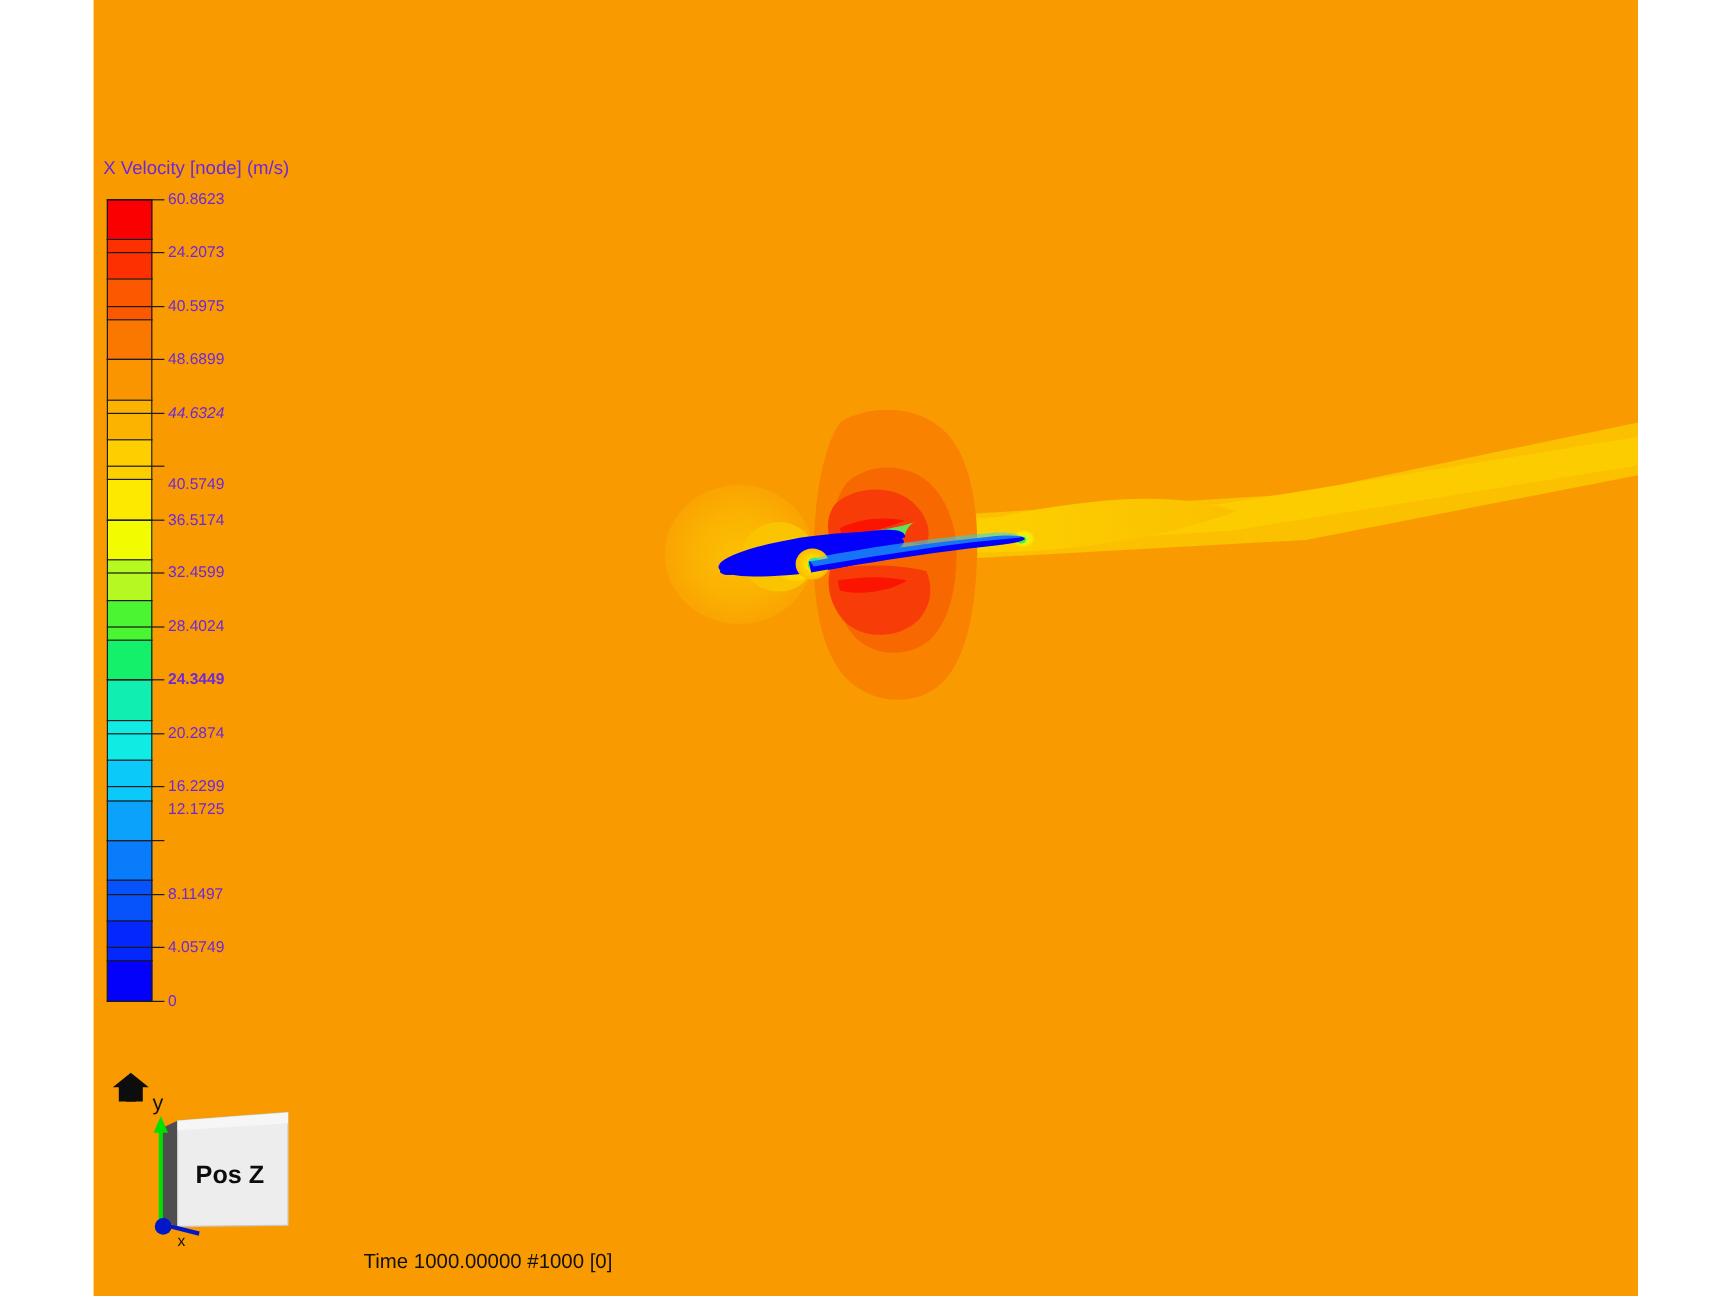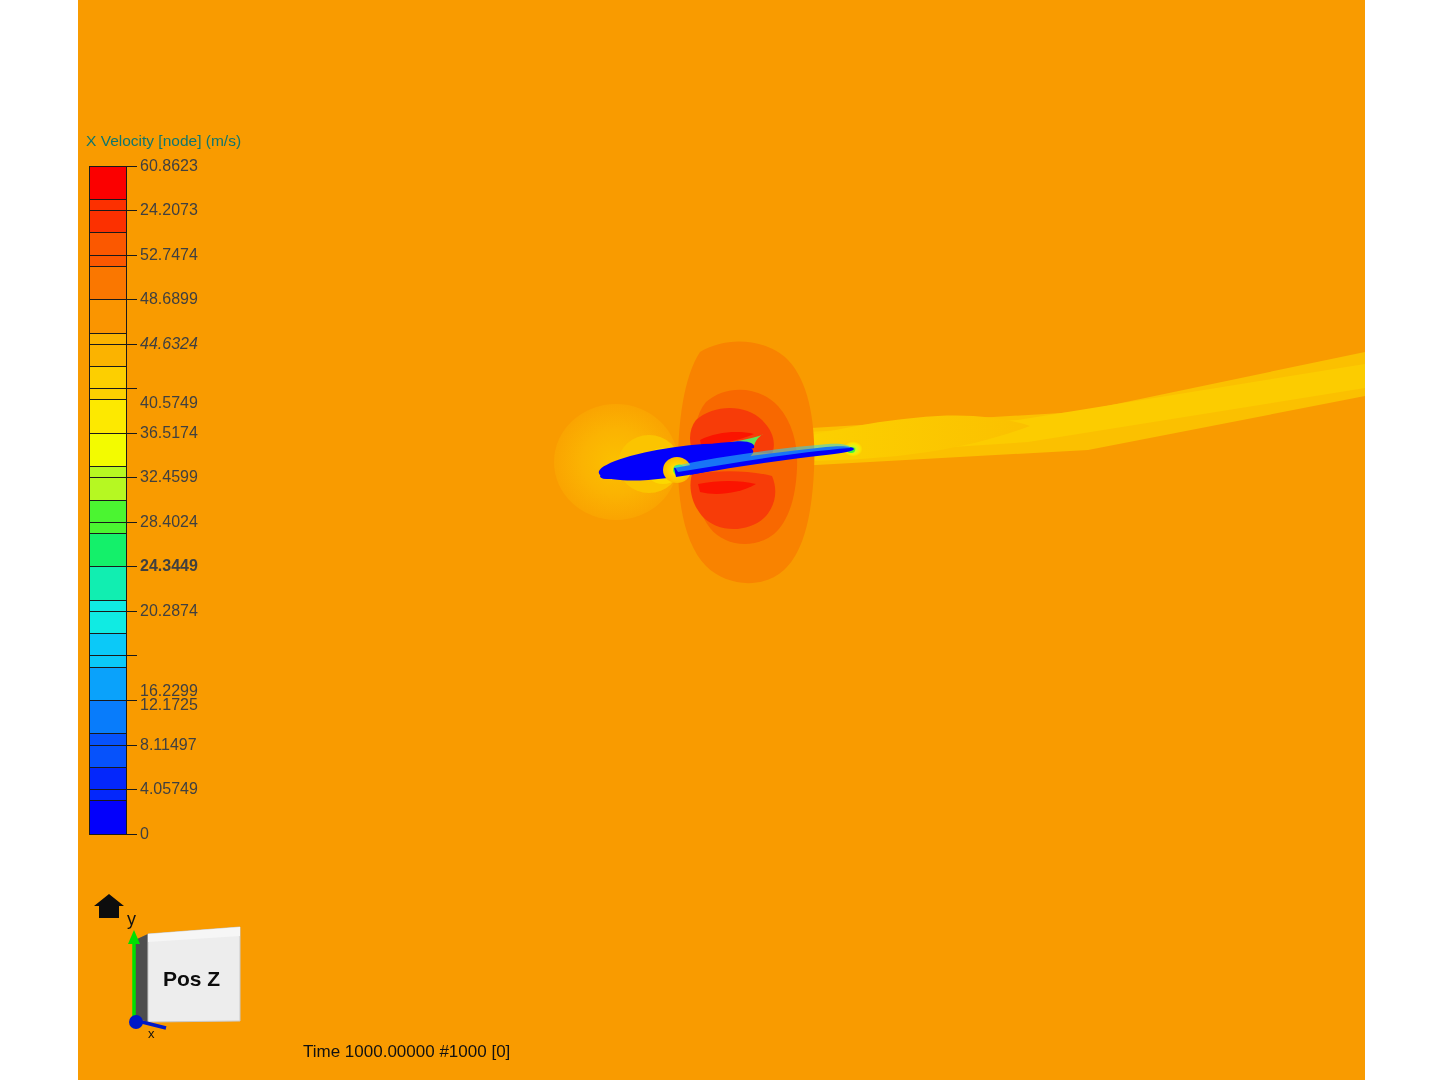--- a/index.html
+++ b/index.html
@@ -43,21 +43,21 @@
   
   #legend {
     position: absolute;
     left: 86px;
     top: 132px;
     width: 230px;
   }
 
   #legend-title {
     font-size: 15.5px;
-    color: #0f766e;
+    color: #6d28d9;
     line-height: 1.2;
     white-space: nowrap;
     margin-bottom: 9px;
   }
 
   #legend-body {
     position: relative;
     width: 220px;
     height: 676px;
   }
@@ -77,22 +77,22 @@
     position: absolute;
     left: 3px;
     width: 48px;
     height: 0;
     border-top: 1.6px solid #1a1a1a;
   }
 
   .legend-label {
     position: absolute;
     left: 54px;
-    font-size: 16px;
-    color: #404040;
+    font-size: 13px;
+    color: #6d28d9;
     line-height: 1;
     white-space: nowrap;
     transform: translateY(-52%);
   }
 
   
   #orientation-widget {
     position: absolute;
     left: 88px;
     top: 878px;
@@ -252,41 +252,41 @@
         <div class="legend-swatch" style="top: 507px; height: 34.4px; background: rgb(10, 162, 251); border-top: 1px solid rgb(26, 26, 26);"></div>
         <div class="legend-swatch" style="top: 540.4px; height: 34.4px; background: rgb(8, 124, 251); border-top: 1px solid rgb(26, 26, 26);"></div>
         <div class="legend-swatch" style="top: 573.8px; height: 34.4px; background: rgb(6, 82, 251); border-top: 1px solid rgb(26, 26, 26);"></div>
         <div class="legend-swatch" style="top: 607.2px; height: 34.4px; background: rgb(4, 39, 251); border-top: 1px solid rgb(26, 26, 26);"></div>
         <div class="legend-swatch last" style="top: 640.6px; height: 34.4px; background: rgb(3, 0, 251); border-top: 1px solid rgb(26, 26, 26);"></div>
         <div class="legend-tick" style="top: 6px;"></div>
         <div class="legend-label" style="top: 6px;">60.8623</div>
         <div class="legend-tick" style="top: 50.5333px;"></div>
         <div class="legend-label" style="top: 50.5333px;">24.2073</div>
         <div class="legend-tick" style="top: 95.0667px;"></div>
-        <div class="legend-label" style="top: 95.0667px;">52.7474</div>
+        <div class="legend-label" style="top: 95.0667px;">40.5975</div>
         <div class="legend-tick" style="top: 139.6px;"></div>
         <div class="legend-label" style="top: 139.6px;">48.6899</div>
         <div class="legend-tick" style="top: 184.133px;"></div>
         <div class="legend-label" style="top: 184.133px; font-style: italic;">44.6324</div>
         <div class="legend-tick" style="top: 228.667px;"></div>
         <div class="legend-label" style="top: 243px;">40.5749</div>
         <div class="legend-tick" style="top: 273.2px;"></div>
         <div class="legend-label" style="top: 273.2px;">36.5174</div>
         <div class="legend-tick" style="top: 317.733px;"></div>
         <div class="legend-label" style="top: 317.733px; text-align: right;">32.4599</div>
         <div class="legend-tick" style="top: 362.267px;"></div>
         <div class="legend-label" style="top: 362.267px;">28.4024</div>
         <div class="legend-tick" style="top: 406.8px;"></div>
         <div class="legend-label" style="top: 406.8px; font-weight: bold;">24.3449</div>
         <div class="legend-tick" style="top: 451.333px;"></div>
         <div class="legend-label" style="top: 451.333px;">20.2874</div>
         <div class="legend-tick" style="top: 495.867px;"></div>
-        <div class="legend-label" style="top: 495.867px; margin-top: 36px;">16.2299</div>
+        <div class="legend-label" style="top: 495.867px;">16.2299</div>
         <div class="legend-tick" style="top: 540.4px;"></div>
-        <div class="legend-label" style="top: 545px; text-align: center;">12.1725</div>
+        <div class="legend-label" style="top: 514px; text-align: center;">12.1725</div>
         <div class="legend-tick" style="top: 584.933px;"></div>
         <div class="legend-label" style="top: 584.933px;">8.11497</div>
         <div class="legend-tick" style="top: 629.467px;"></div>
         <div class="legend-label" style="top: 629.467px;">4.05749</div>
         <div class="legend-tick" style="top: 674px;"></div>
         <div class="legend-label" style="top: 674px;">0</div>
       </div>
   </div>
 
   <div id="orientation-widget">

